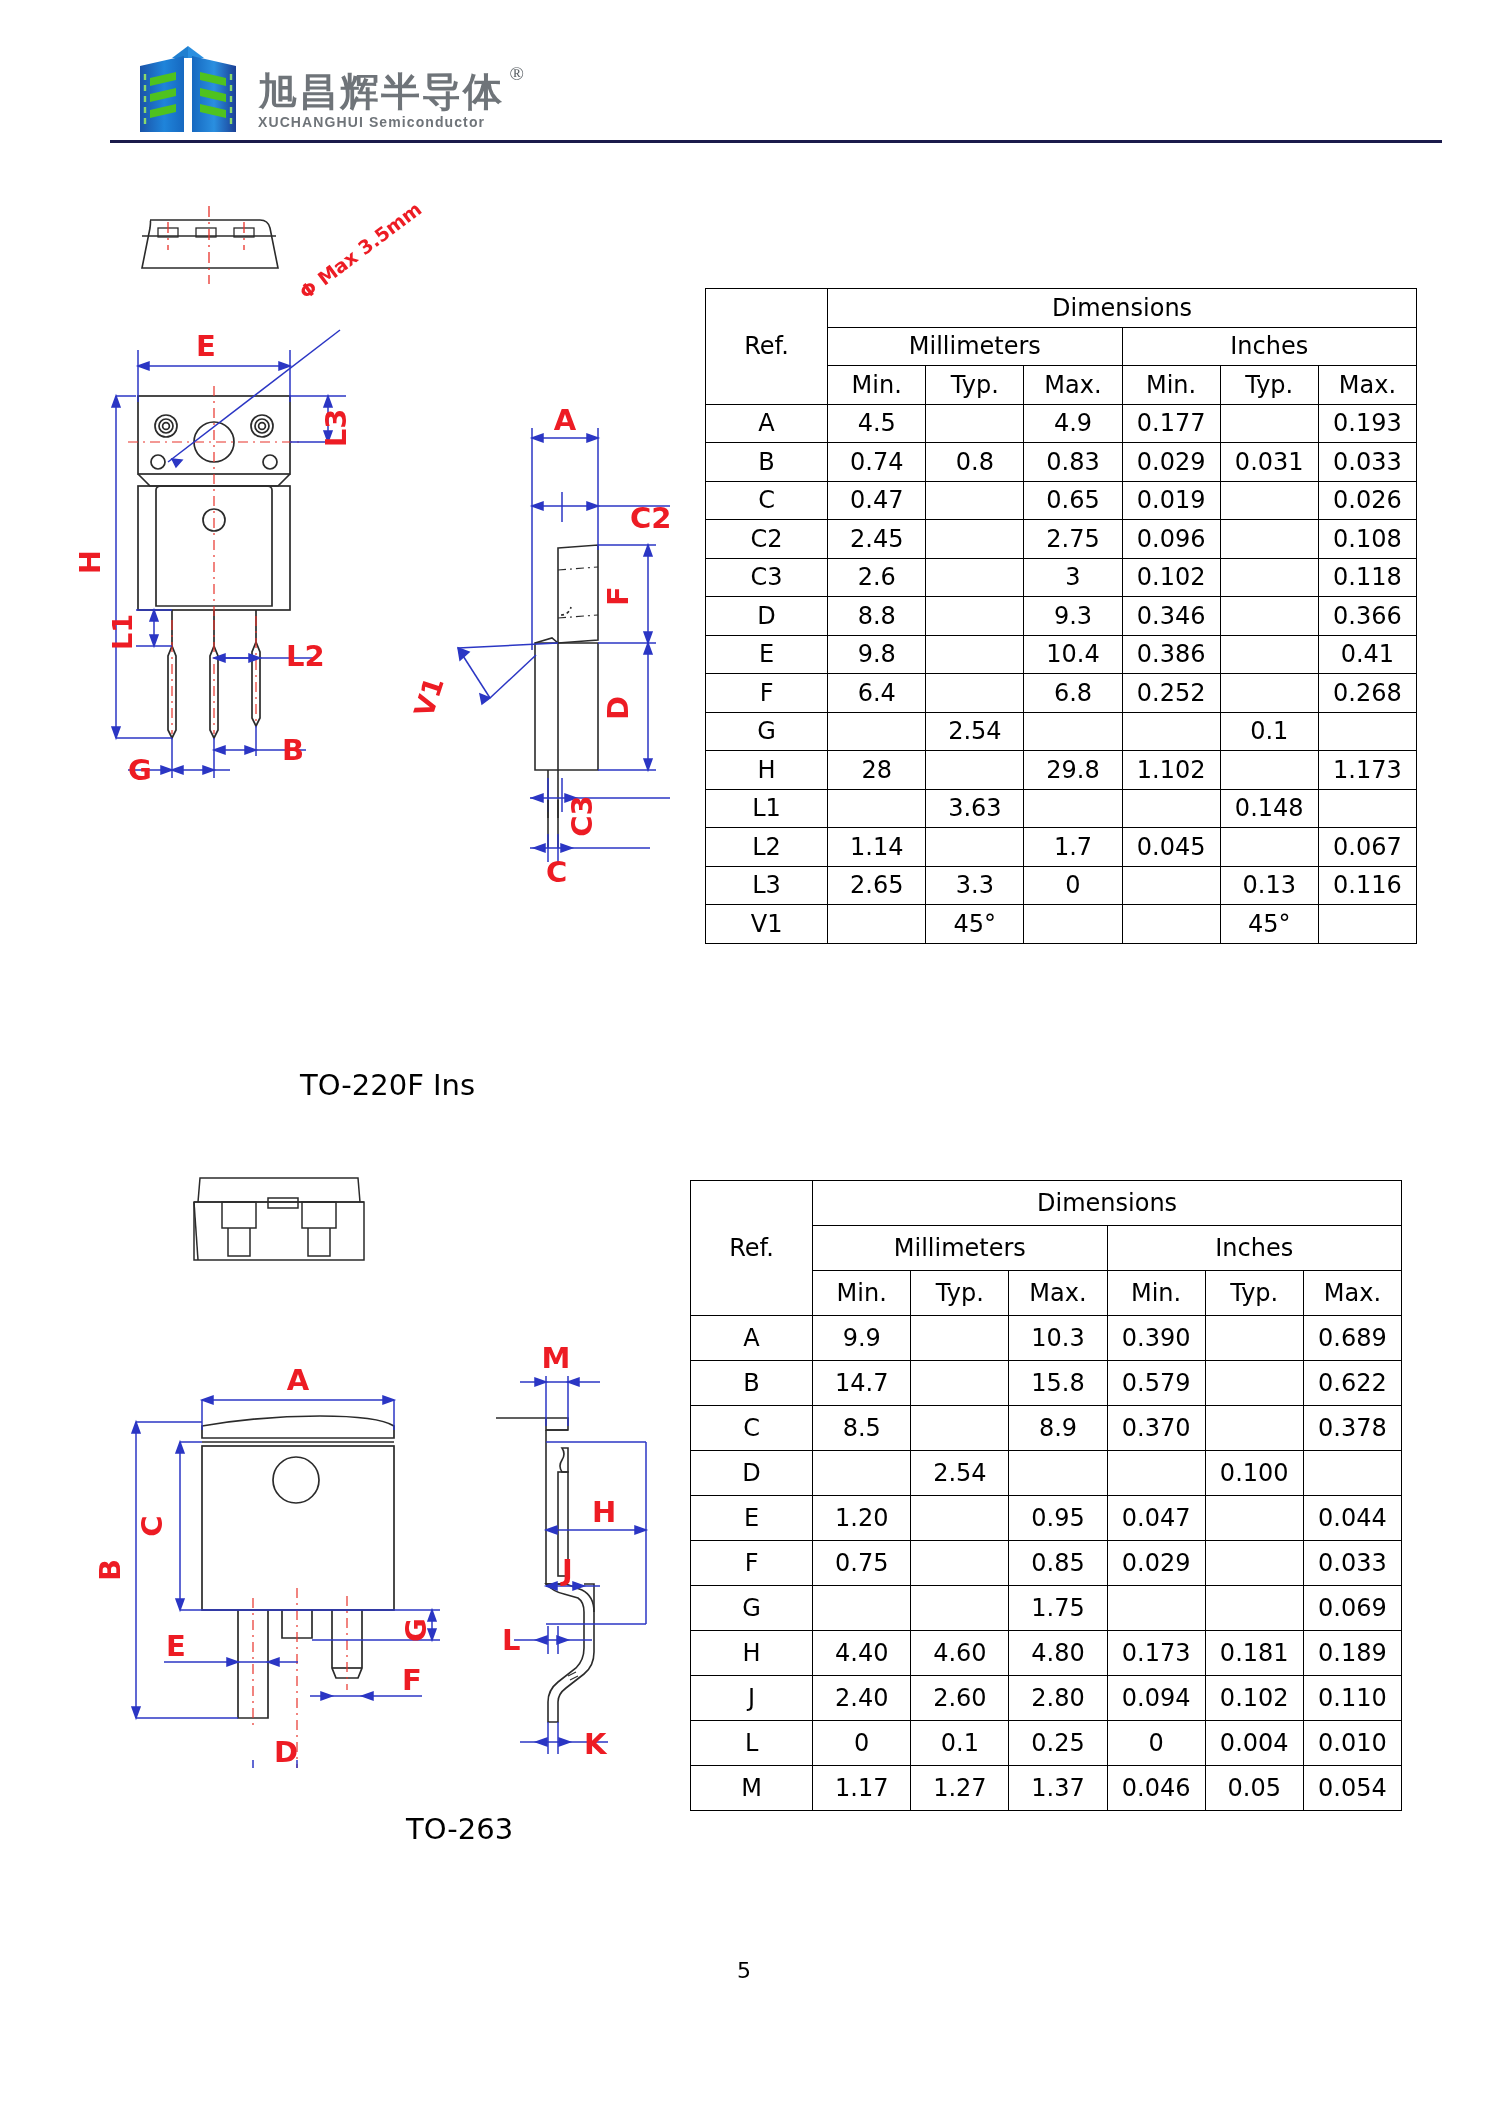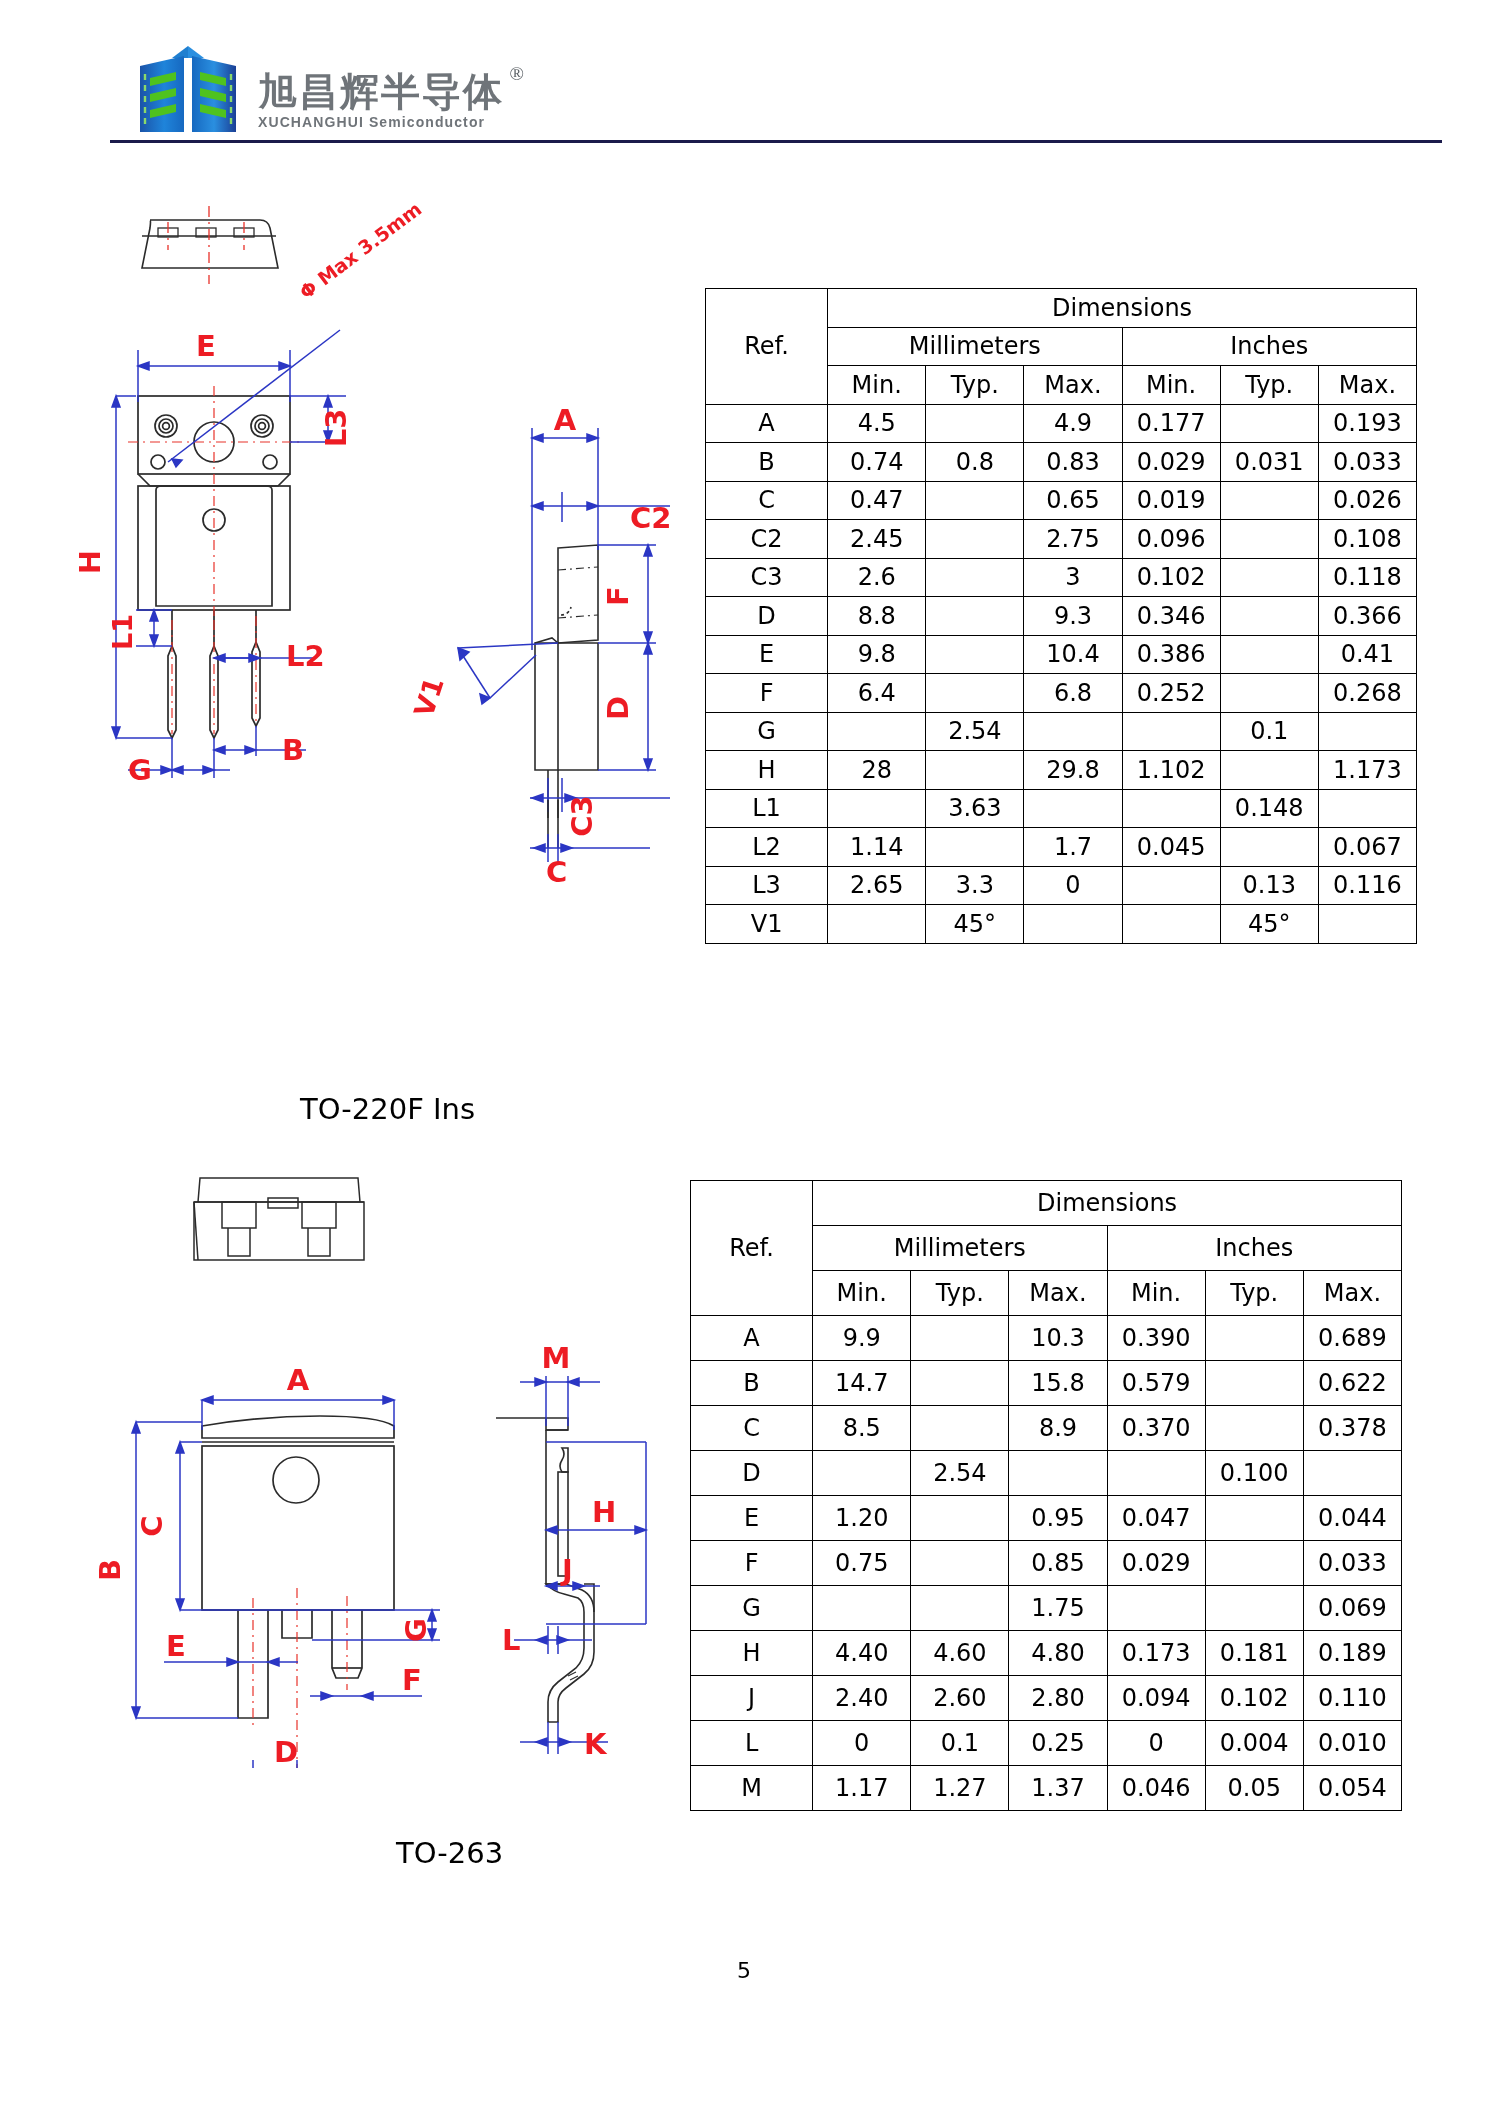--- a/index.html
+++ b/index.html
@@ -68,21 +68,21 @@
   #table-263 { position:absolute; left:690px; top:1180px; width:712px; }
   #table-263 td, #table-263 th { height:45px; font-size:24px; }
   #table-263 .col-ref { width:122px; }
   #table-263 .dcol { width:98px; }
 
   
   .draw { position:absolute; }
   .cap {
     position:absolute;
     font-family:"DejaVu Sans", sans-serif;
-    font-size:29px; color:#000; white-space:nowrap;margin-top:24px;
+    font-size:29px; color:#000; white-space:nowrap;
   }
   .pagenum {
     position:absolute; left:0; top:1958px; width:1488px;
     text-align:center; font-family:"DejaVu Sans", sans-serif;
     font-size:22px; color:#000;
   }
   svg { display:block; overflow:visible; }
   .dimlbl { fill:#ED1C24; font-family:"DejaVu Sans", sans-serif; font-weight:700; }
 </style>
 </head>
@@ -605,21 +605,21 @@
     </g>
 
     <text class="dimlbl" x="76" y="38" font-size="29" text-anchor="middle">M</text>
     <text class="dimlbl" x="112" y="192" font-size="29">H</text>
     <text class="dimlbl" x="82" y="250" font-size="29">J</text>
     <text class="dimlbl" x="22" y="320" font-size="29">L</text>
     <text class="dimlbl" x="104" y="424" font-size="29">K</text>
   </svg>
 </div>
 
-<div class="cap" style="left:396px; top:1812px;">TO-263</div>
+<div class="cap" style="left:406px; top:1812px;">TO-263</div>
 
 <table class="dim" id="table-263">
   <tbody>
       <tr>
     <td class="col-ref" rowspan="3">Ref.</td>
     <td colspan="6">Dimensions</td>
   </tr>
   <tr>
     <td class="dcol" colspan="3">Millimeters</td>
     <td class="dcol" colspan="3">Inches</td>

